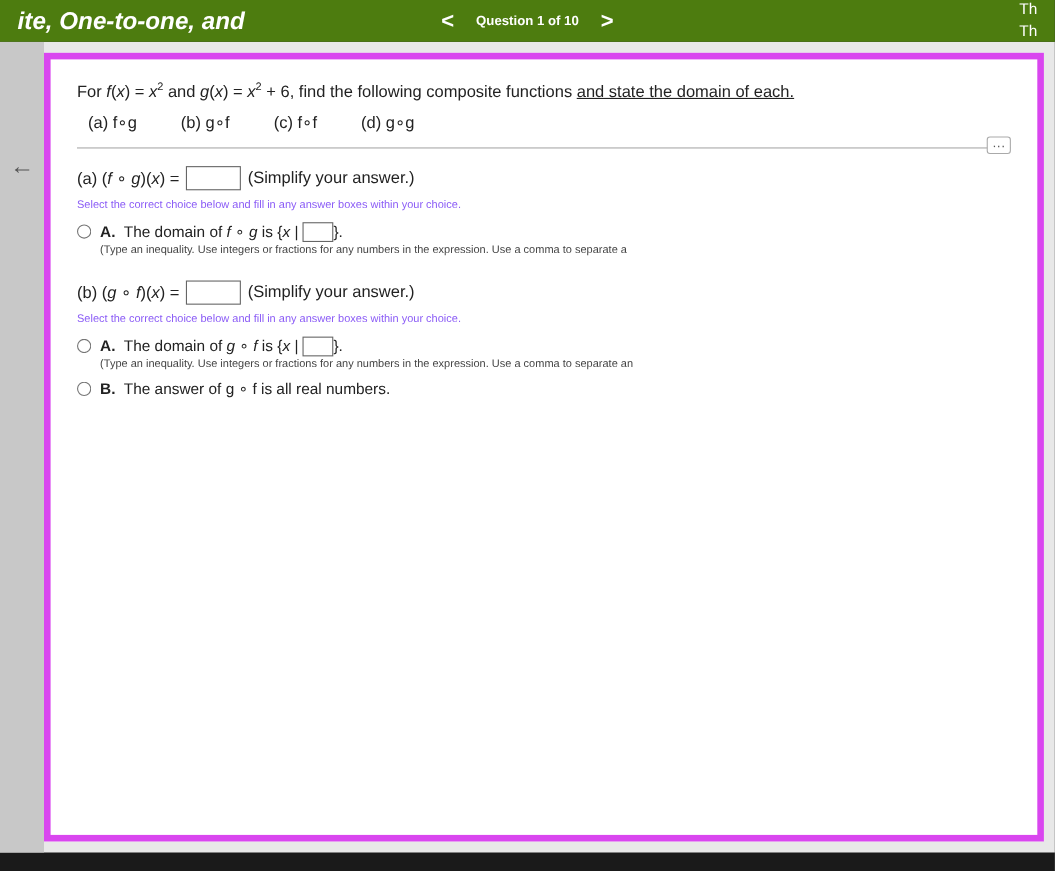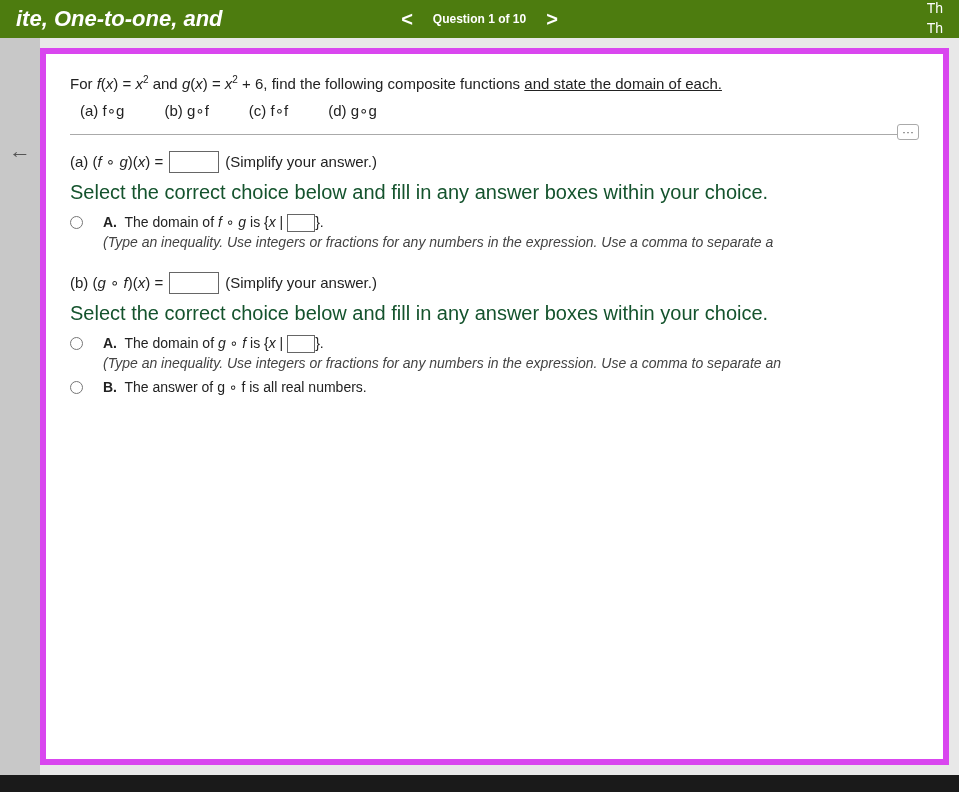--- a/index.html
+++ b/index.html
@@ -142,49 +142,48 @@
     }
     .answer-box {
       display: inline-block;
       width: 36px;
       height: 22px;
       border: 1px solid #666;
       vertical-align: middle;
       background: #fff;
     }
     .choice-instruction {
-      font-size: 20px;
-      color: #14532d;
+      font-size: 10px;
+      color: #8b5cf6;
       margin-bottom: 10px;
     }
 
     
     .radio-option {
       display: flex;
       align-items: flex-start;
-      gap: 20px;
+      gap: 8px;
       margin-bottom: 8px;
       font-size: 14px;
       color: #222;
     }
     .radio-option input[type="radio"] {
       margin-top: 2px;
       flex-shrink: 0;
     }
     .radio-content {
       display: flex;
       flex-direction: column;
     }
     .radio-main {
       font-size: 14px;
       color: #222;
     }
     .radio-hint {
-      font-size: 14px;
-      font-style: italic;
+      font-size: 10px;
       color: #444;
       margin-top: 2px;
     }
 
     
     .math-italic {
       font-style: italic;
     }
   </style>
 </head>

